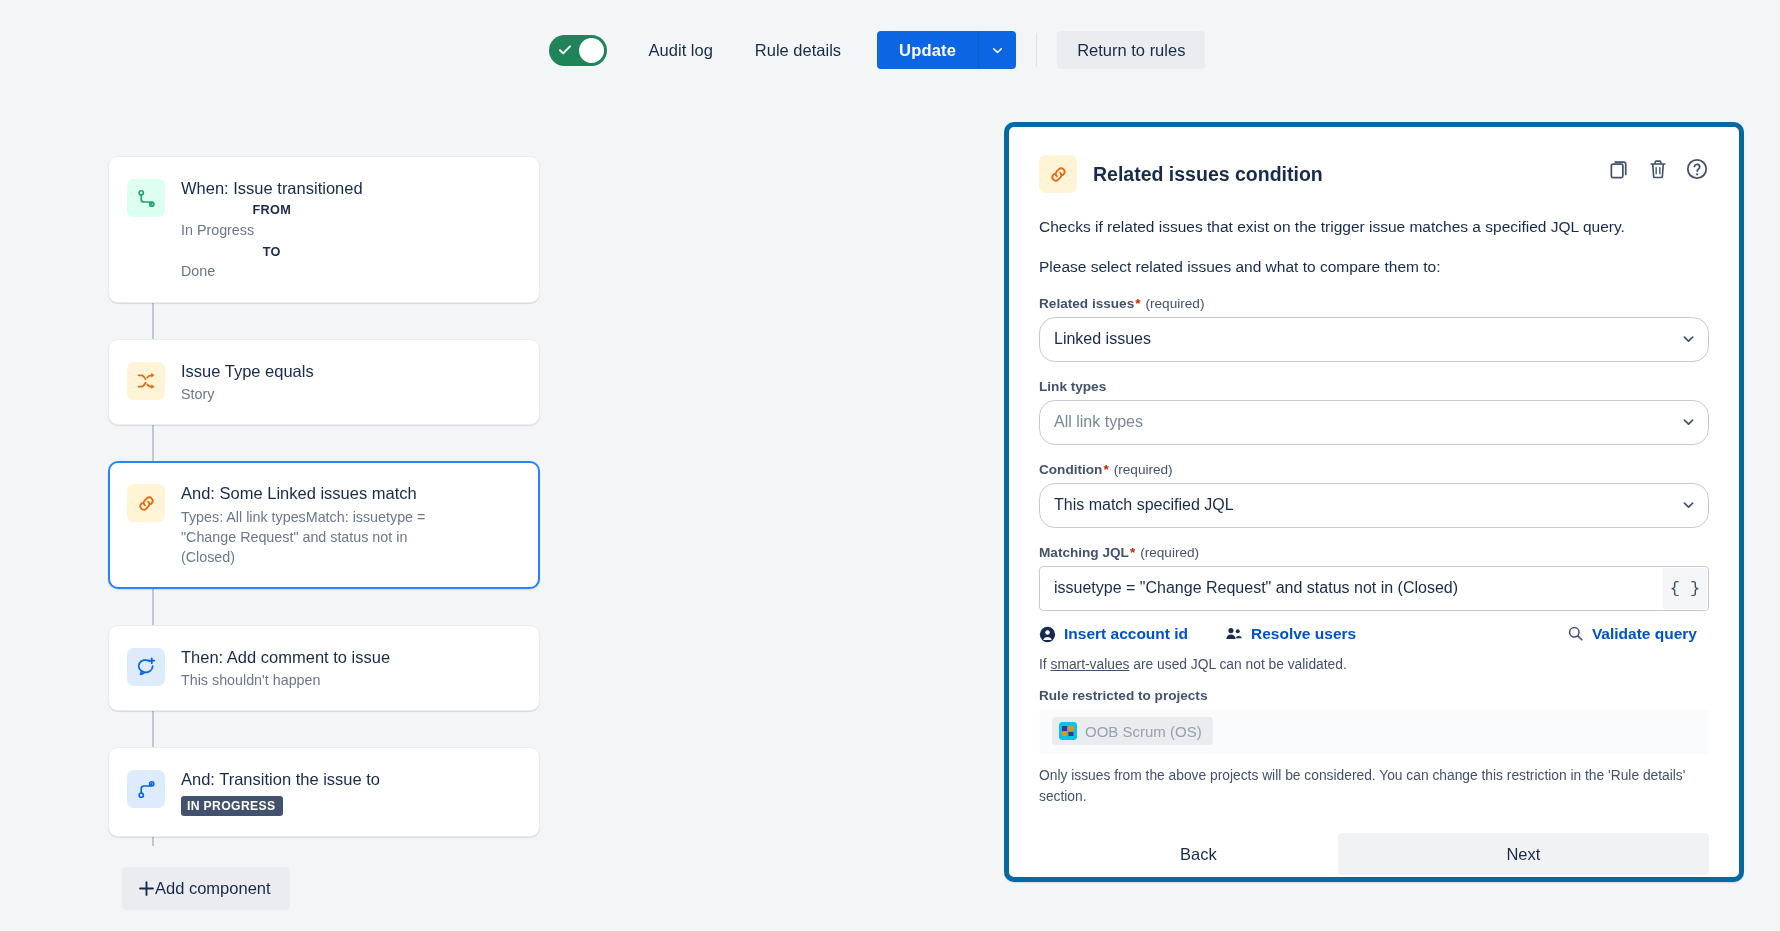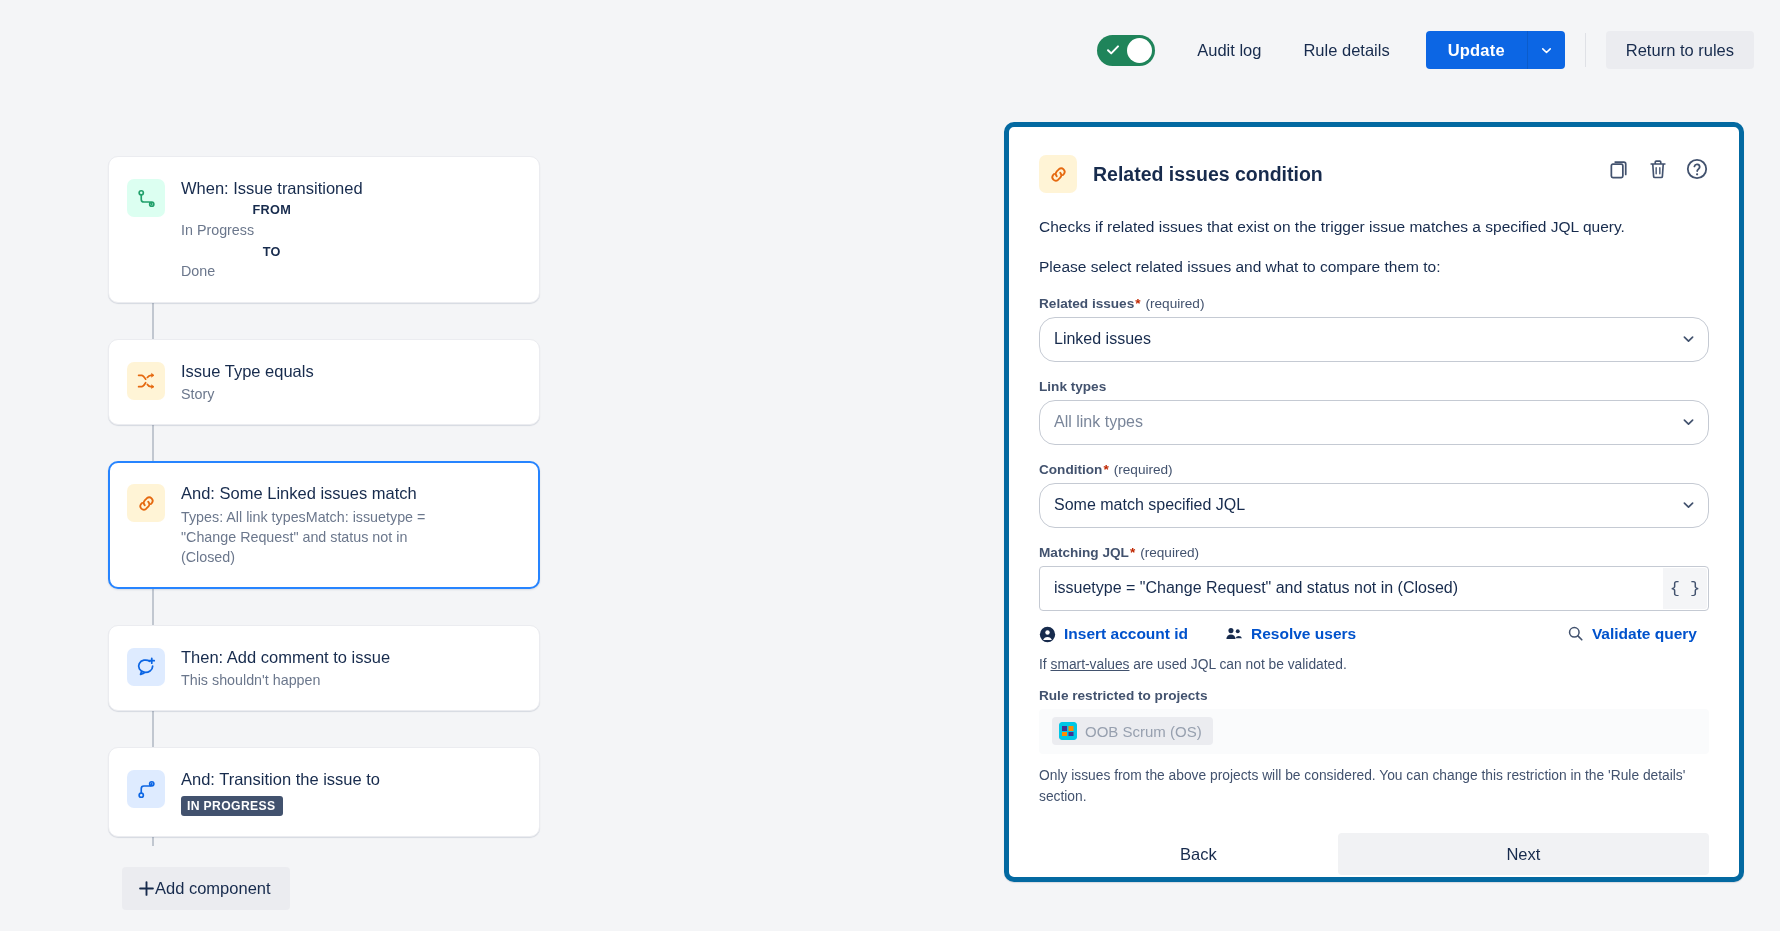--- a/index.html
+++ b/index.html
@@ -8,21 +8,21 @@
     background: #f4f5f7;
     font-family: "Liberation Sans", sans-serif;
     color: #172b4d;
     overflow: hidden;
   }
   #root { position: relative; width: 1780px; height: 931px; }
 
   
   .topbar {
     position: absolute; top: 0; left: 0; width: 1780px; height: 100px;
-    display: flex; align-items: center; justify-content: flex-end;
+    display: flex; align-items: center; justify-content: center;
     padding-right: 26px; gap: 0;
   }
   .toggle {
     width: 58px; height: 31px; border-radius: 16px; background: #1f845a;
     display: flex; align-items: center; position: relative; cursor: pointer;
     margin-right: 28px;
   }
   .toggle .check {
     position: absolute; left: 9px; top: 50%; transform: translateY(-50%);
     width: 14px; height: 14px;
@@ -370,21 +370,21 @@
       </div>
     </div>
 
     <div class="field">
       <div class="field-label">
         <span>Condition</span>
         <span class="req-star">*</span>
         <span class="req-txt">(required)</span>
       </div>
       <div class="select">
-        <span>Some match specified JQL</span>
+        <span>This match specified JQL</span>
         <svg class="chev" width="15" height="15" viewBox="0 0 16 16">
           <path d="M3.6 6 L8 10.3 L12.4 6" stroke="#42526e" stroke-width="1.8" fill="none" stroke-linecap="round" stroke-linejoin="round"></path>
         </svg>
       </div>
     </div>
 
     <div class="field">
       <div class="field-label">
         <span>Matching JQL</span>
         <span class="req-star">*</span>

